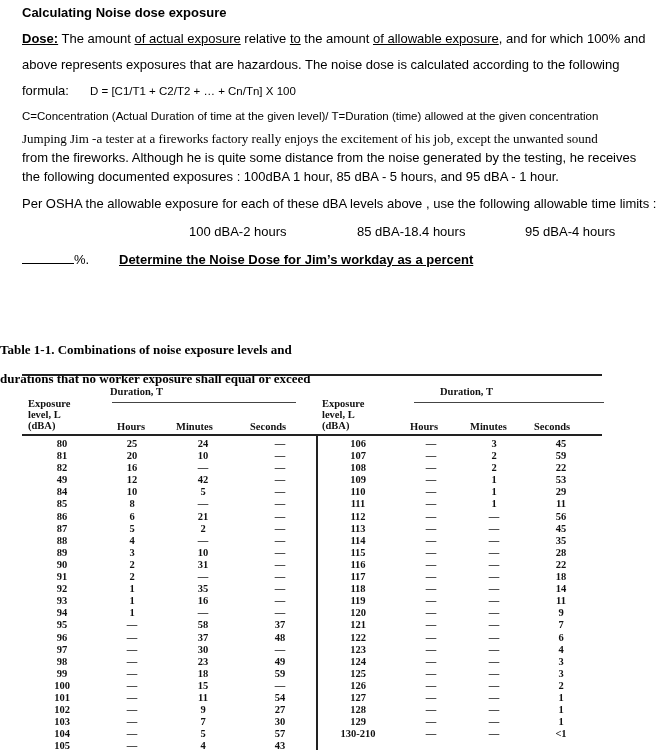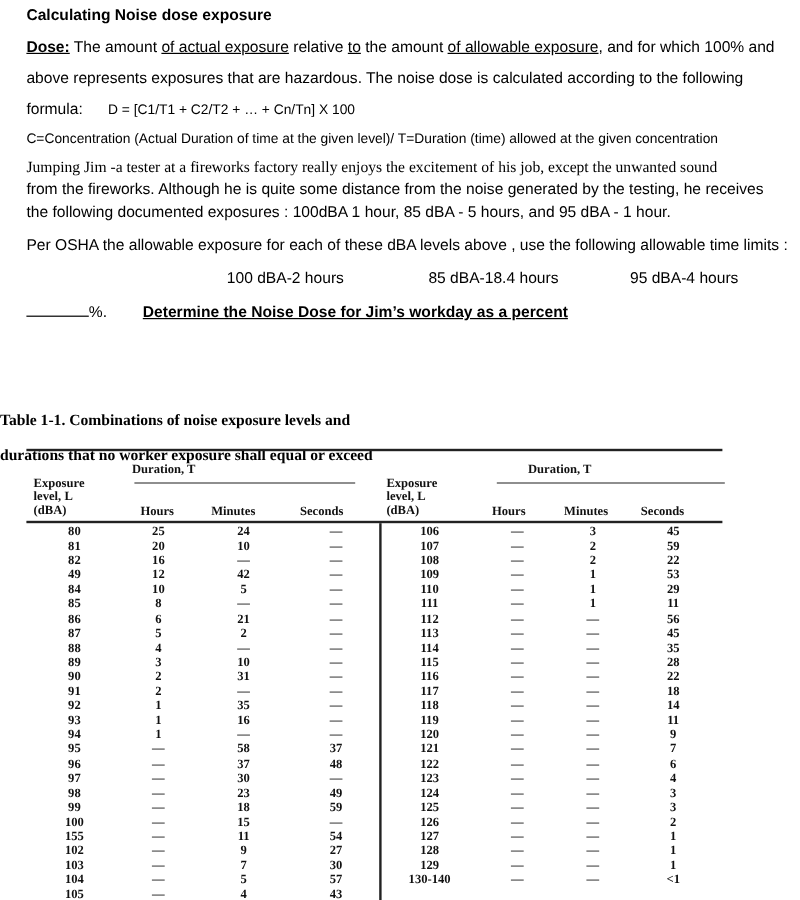--- a/index.html
+++ b/index.html
@@ -121,21 +121,21 @@
     <div class="cell">91</div>
     <div class="cell">92</div>
     <div class="cell">93</div>
     <div class="cell">94</div>
     <div class="cell">95</div>
     <div class="cell">96</div>
     <div class="cell">97</div>
     <div class="cell">98</div>
     <div class="cell">99</div>
     <div class="cell">100</div>
-    <div class="cell">155</div>
+    <div class="cell">101</div>
     <div class="cell">102</div>
     <div class="cell">103</div>
     <div class="cell">104</div>
     <div class="cell">105</div>
   </div>
 <div class="col" style="left:117px; width:30px;" id="lc1">
     <div class="cell">25</div>
     <div class="cell">20</div>
     <div class="cell">16</div>
     <div class="cell">12</div>
@@ -237,21 +237,21 @@
     <div class="cell">120</div>
     <div class="cell">121</div>
     <div class="cell">122</div>
     <div class="cell">123</div>
     <div class="cell">124</div>
     <div class="cell">125</div>
     <div class="cell">126</div>
     <div class="cell">127</div>
     <div class="cell">128</div>
     <div class="cell">129</div>
-    <div class="cell">130-140</div>
+    <div class="cell">130-210</div>
   </div>
 <div class="col" style="left:416px; width:30px;" id="rc1">
     <div class="cell">—</div>
     <div class="cell">—</div>
     <div class="cell">—</div>
     <div class="cell">—</div>
     <div class="cell">—</div>
     <div class="cell">—</div>
     <div class="cell">—</div>
     <div class="cell">—</div>

